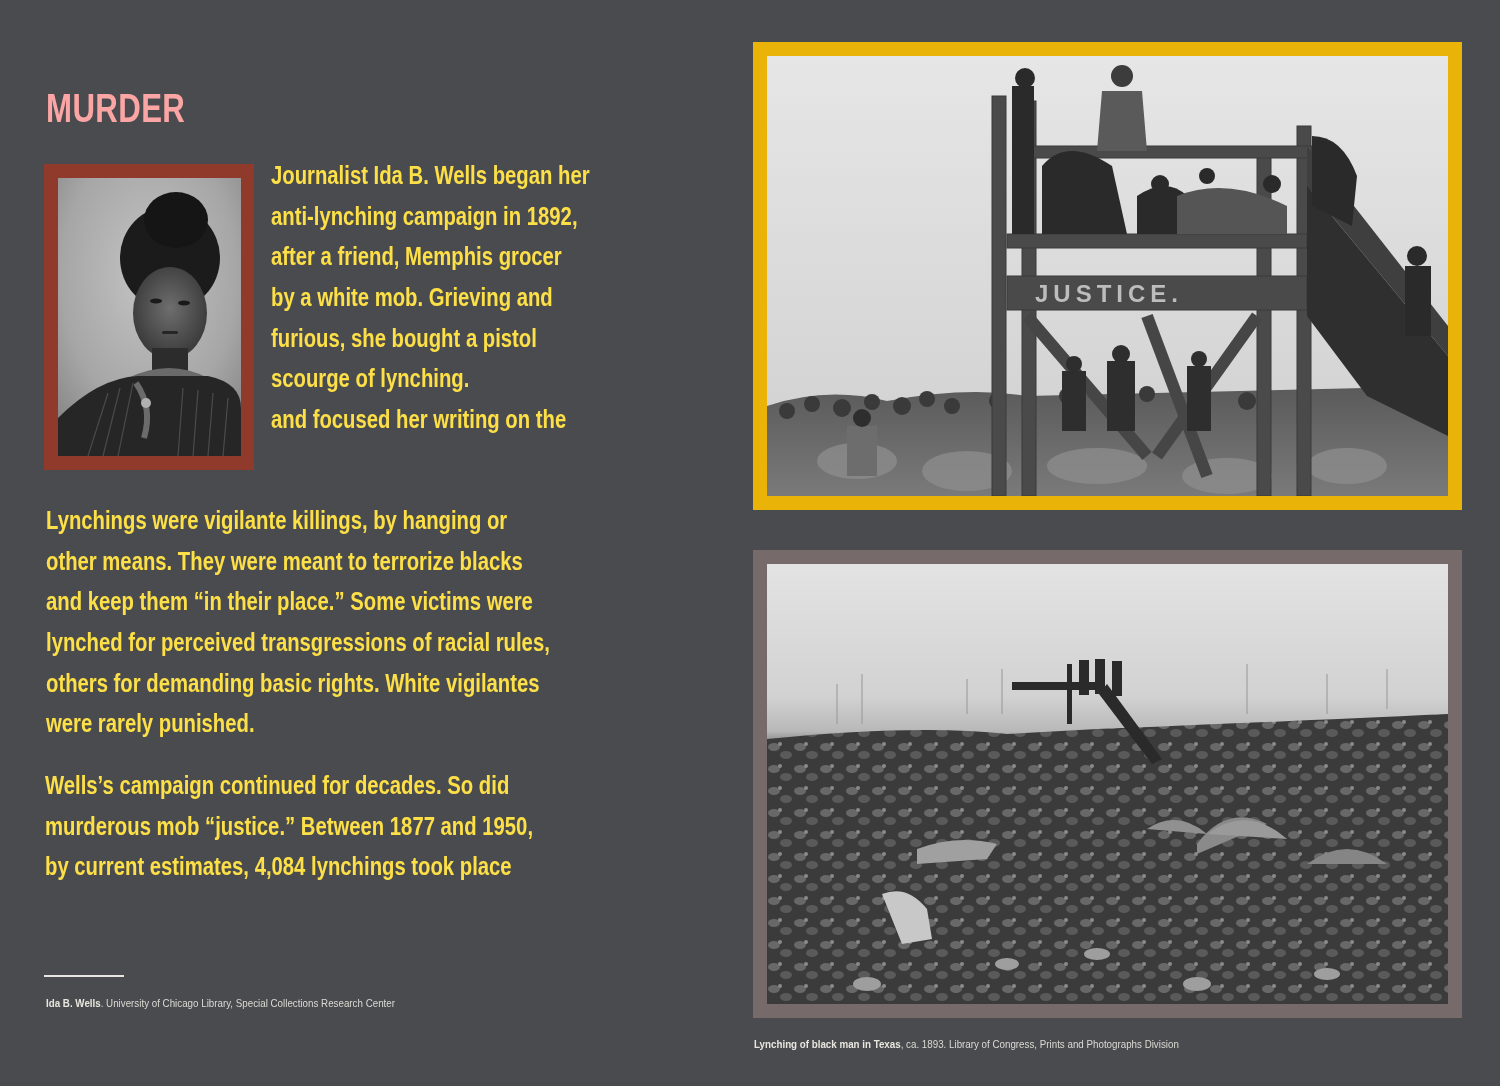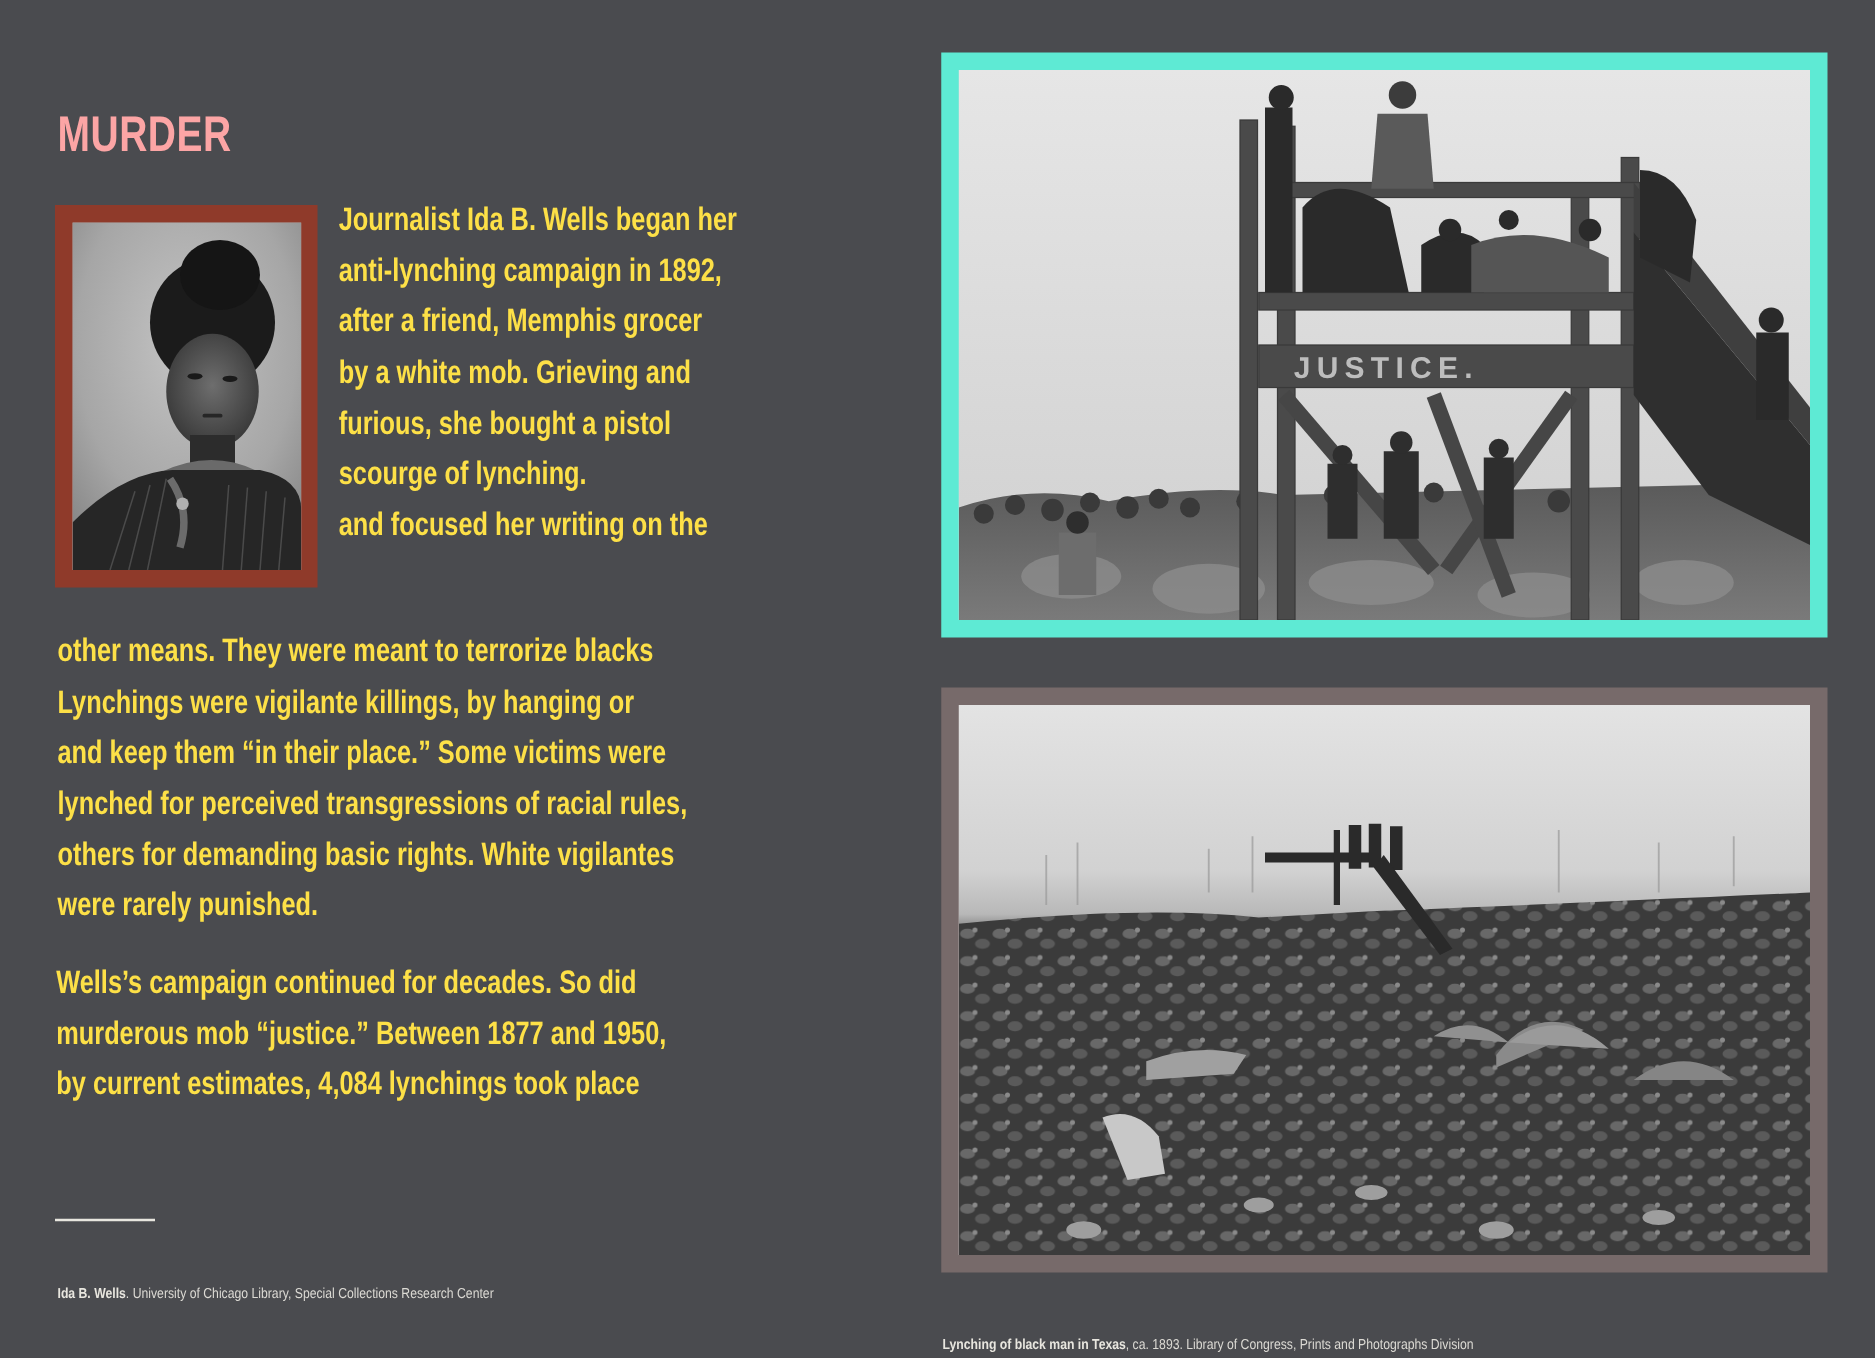--- a/index.html
+++ b/index.html
@@ -76,37 +76,36 @@
     width: 80px;
     height: 2px;
     background: #e8e6df;
   }
   .caption {
     position: absolute;
     font-size: 11.5px;
     line-height: 14px;
     color: #dcdad4;
     white-space: nowrap;
-    margin-top: 32px;
   }
   .caption b { font-weight: bold; color: #e8e6df; }
   .cap1 { left: 46px; top: 996px; }
   .cap2 { left: 754px; top: 1037px; }
 
   
   .frame {
     position: absolute;
     box-sizing: border-box;
   }
   .frame-top {
     left: 753px;
     top: 42px;
     width: 709px;
     height: 468px;
-    background: #5eead4;
+    background: #eab308;
   }
   .frame-bottom {
     left: 753px;
     top: 550px;
     width: 709px;
     height: 468px;
     background: #776a6a;
   }
   .photo {
     position: absolute;
@@ -175,22 +174,22 @@
   <span class="line"><span class="narrow">Journalist Ida B. Wells began her</span></span>
   <span class="line"><span class="narrow">anti-lynching campaign in 1892,</span></span>
   <span class="line"><span class="narrow">after a friend, Memphis grocer</span></span>
   <span class="line"><span class="narrow">by a white mob. Grieving and</span></span>
   <span class="line"><span class="narrow">furious, she bought a pistol</span></span>
   <span class="line"><span class="narrow">scourge of lynching.</span></span>
   <span class="line"><span class="narrow">and focused her writing on the</span></span>
 </div>
 
 <div class="para p2">
+  <span class="line"><span class="narrow">Lynchings were vigilante killings, by hanging or</span></span>
   <span class="line"><span class="narrow">other means. They were meant to terrorize blacks</span></span>
-  <span class="line"><span class="narrow">Lynchings were vigilante killings, by hanging or</span></span>
   <span class="line"><span class="narrow">and keep them “in their place.” Some victims were</span></span>
   <span class="line"><span class="narrow">lynched for perceived transgressions of racial rules,</span></span>
   <span class="line"><span class="narrow">others for demanding basic rights. White vigilantes</span></span>
   <span class="line"><span class="narrow">were rarely punished.</span></span>
 </div>
 
 <div class="para p3">
   <span class="line"><span class="narrow">Wells’s campaign continued for decades. So did</span></span>
   <span class="line"><span class="narrow">murderous mob “justice.” Between 1877 and 1950,</span></span>
   <span class="line"><span class="narrow">by current estimates, 4,084 lynchings took place</span></span>

